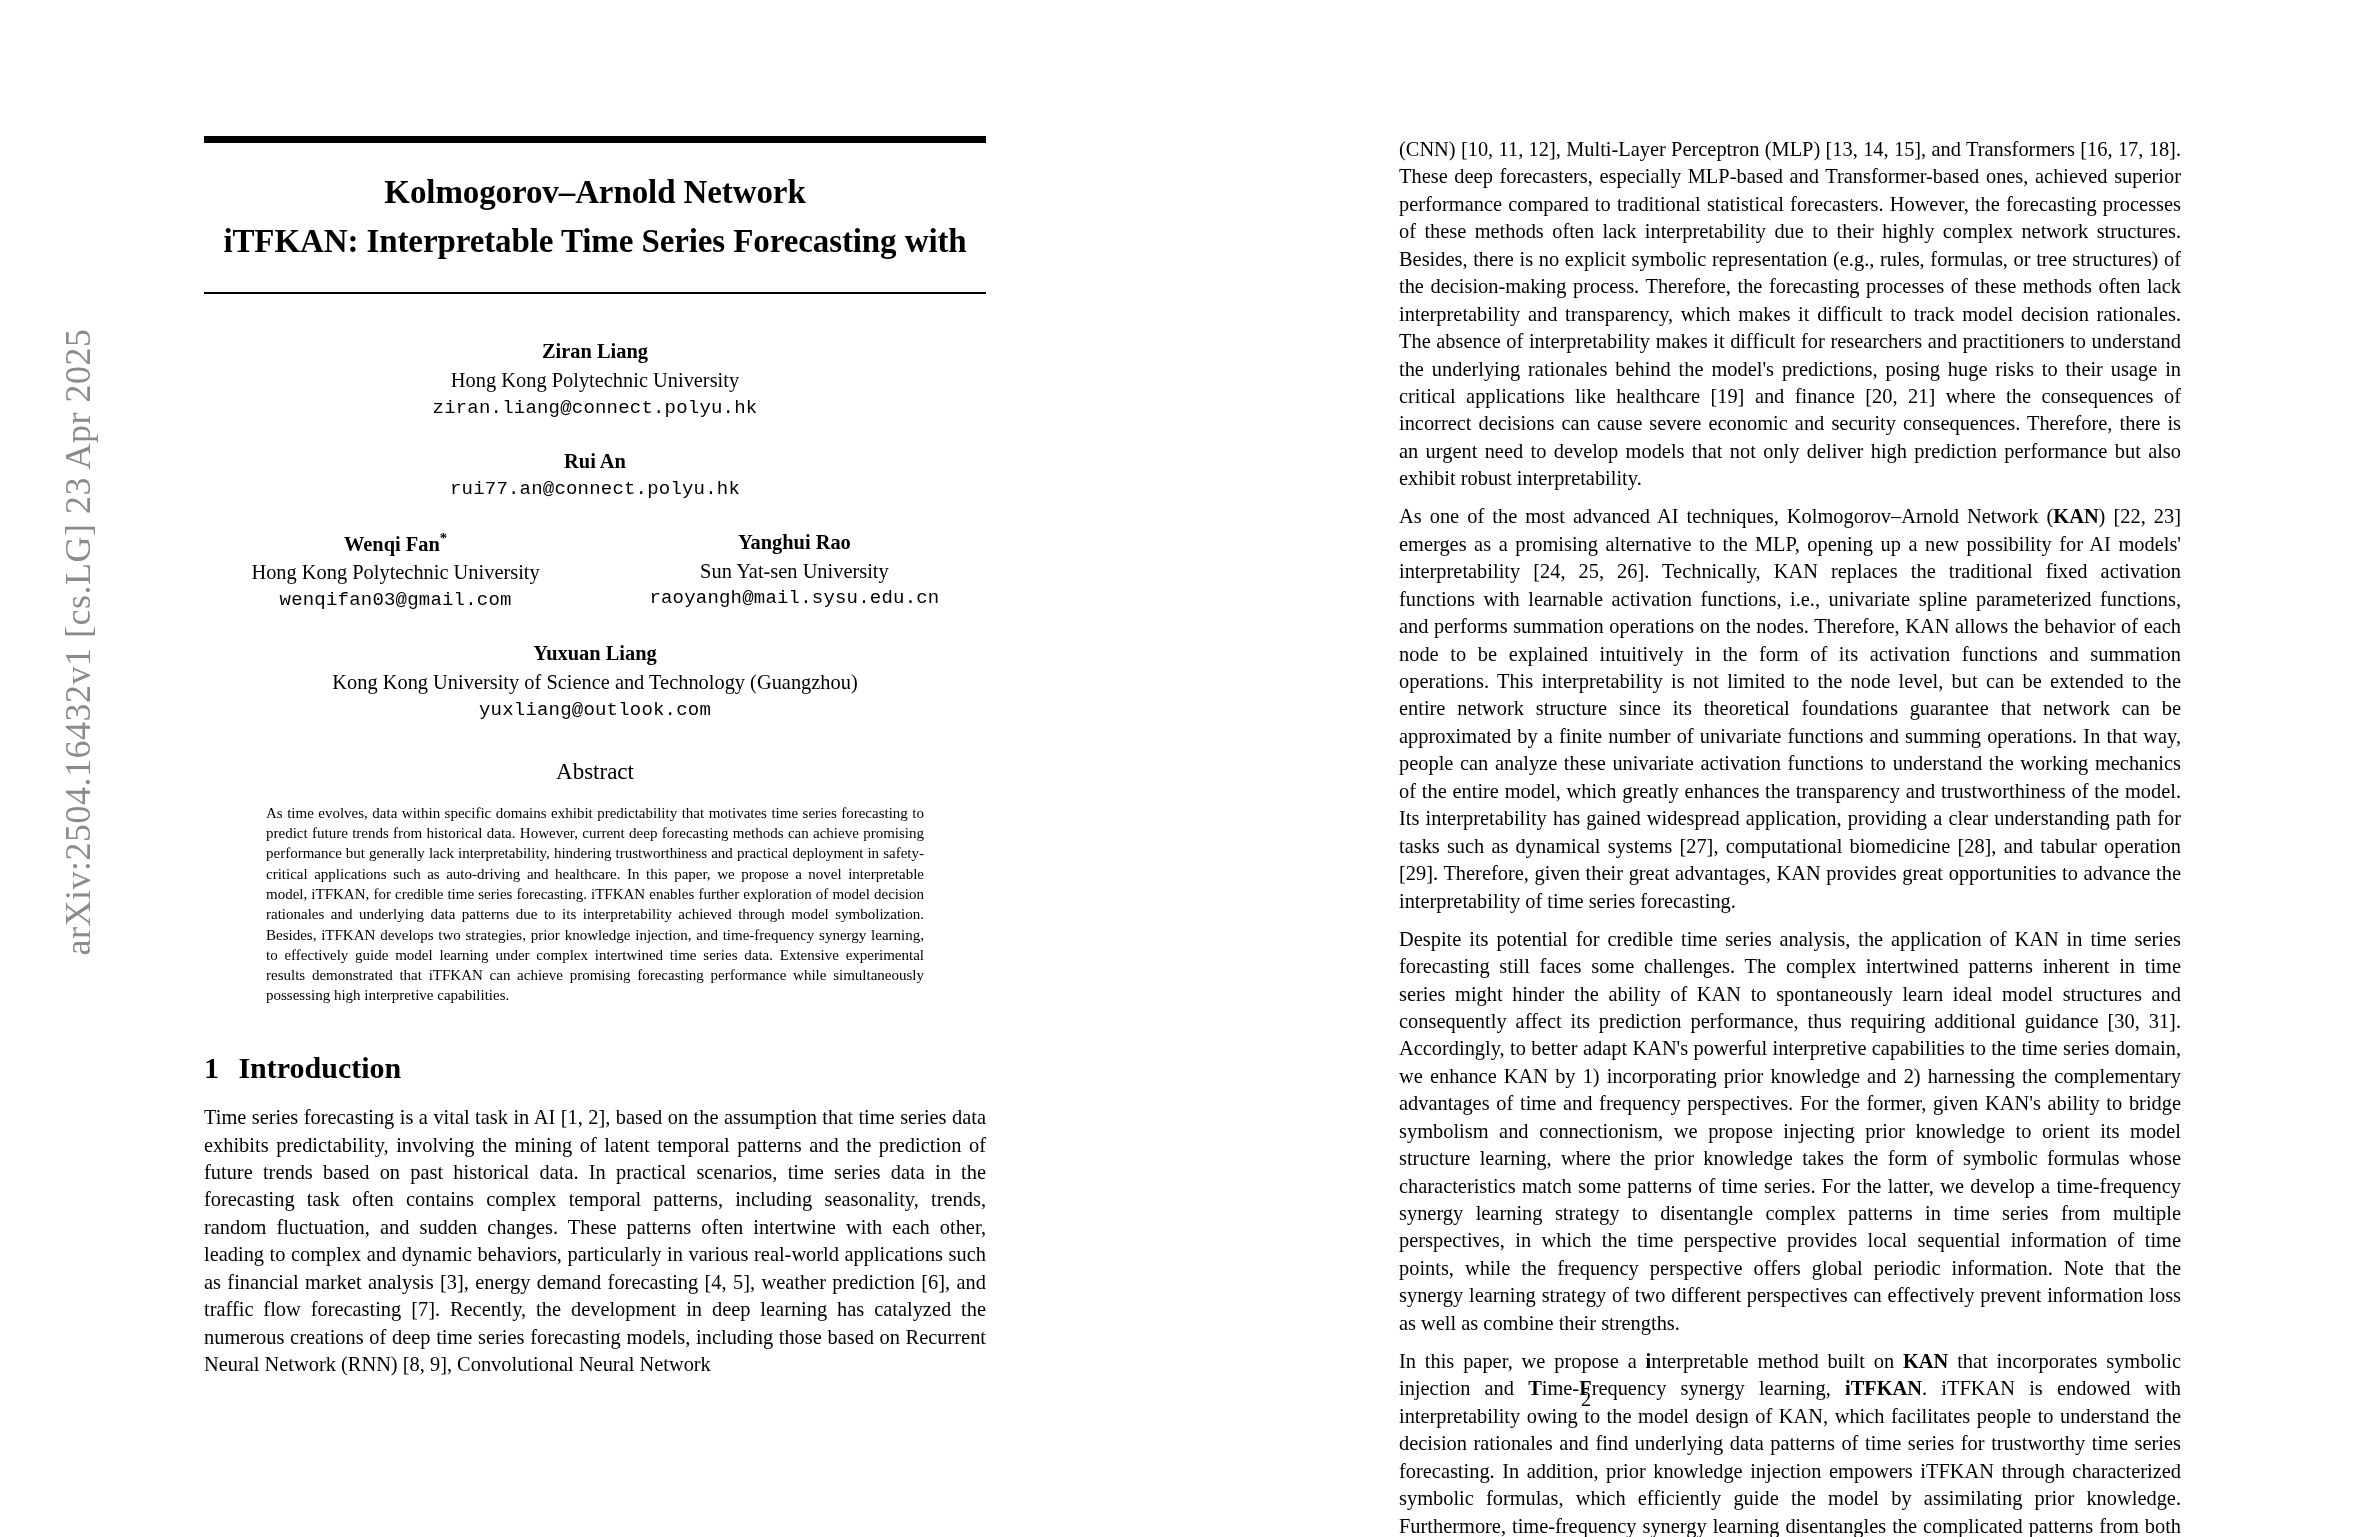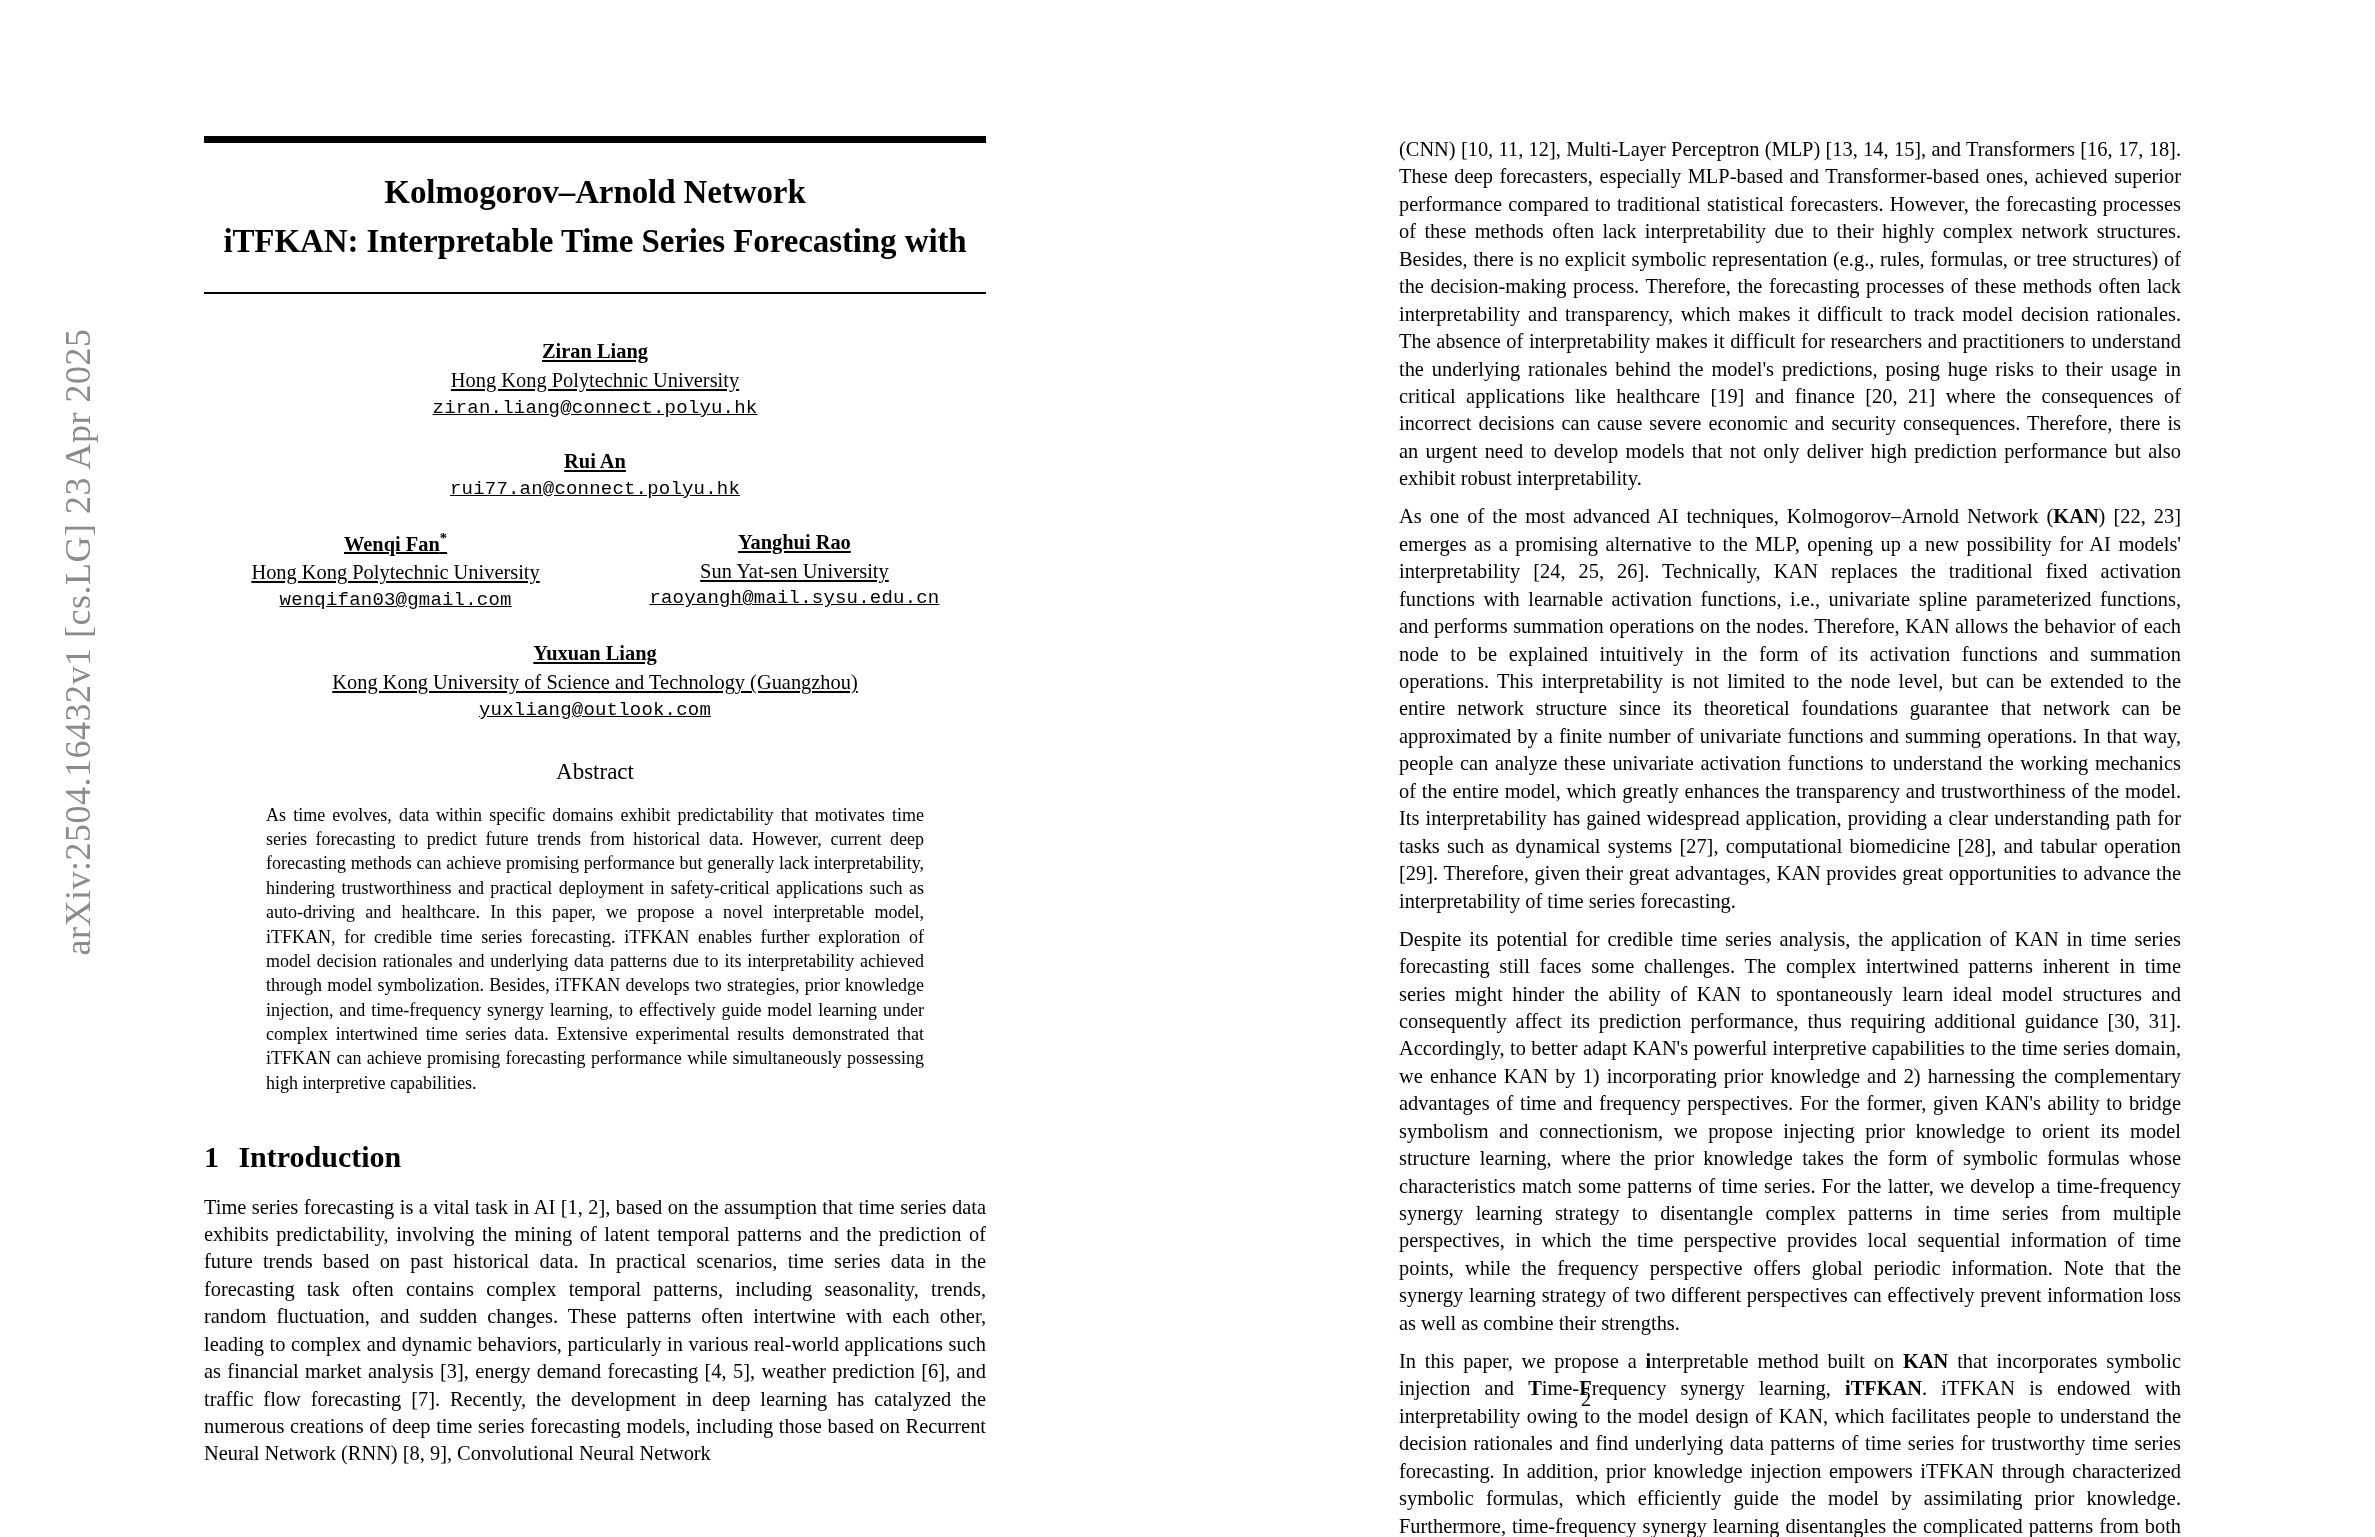--- a/index.html
+++ b/index.html
@@ -67,21 +67,21 @@
   }
   #paper-title {
     font-size: 33px;
     font-weight: bold;
     text-align: center;
     line-height: 1.50;
     letter-spacing: -0.1px;
   }
 
   
-  #authors { margin-top: 43px; text-decoration: underline; }
+  #authors { margin-top: 43px; }
   .author-block { text-align: center; margin-bottom: 25px; }
   .author-name {
     font-size: 20.4px;
     font-weight: bold;
     line-height: 1.42;
   }
   .author-affil {
     font-size: 20.4px;
     line-height: 1.42;
   }
@@ -104,21 +104,21 @@
   sup.star { font-size: 0.72em; vertical-align: super; }
 
   
   #abstract-heading {
     text-align: center;
     font-size: 23px;
     font-weight: normal;
     margin: 35px 0 17.5px 0;
   }
   #abstract-body {
-    font-size: 18px;
+    font-size: 15px;
     line-height: 1.355;
     text-align: justify;
     margin: 0 62px 0 62px;
     font-family: Liberation Serif, serif;
   }
 
   
   .section-heading {
     font-size: 30px;
     font-weight: bold;

